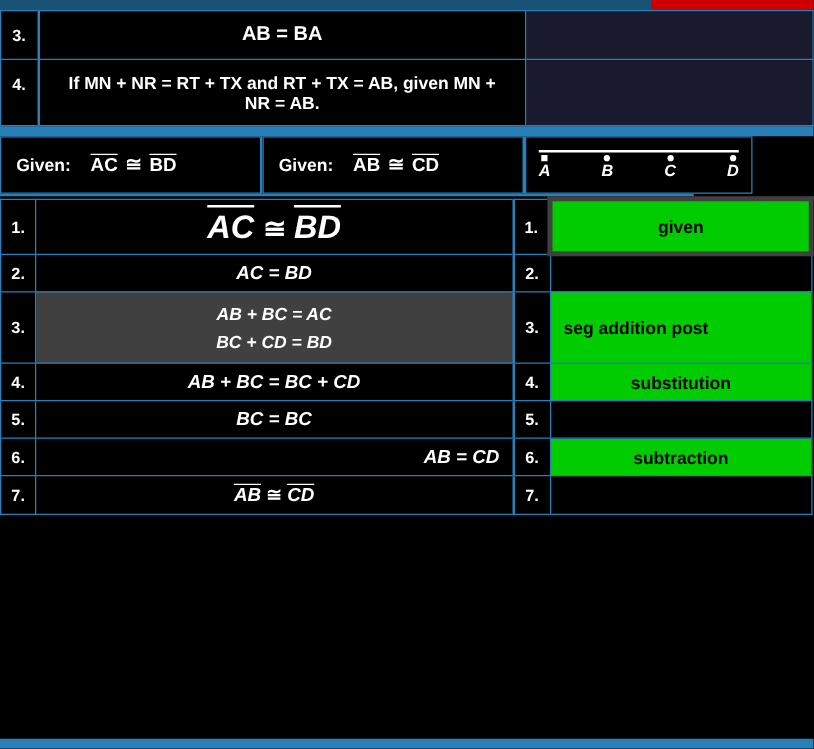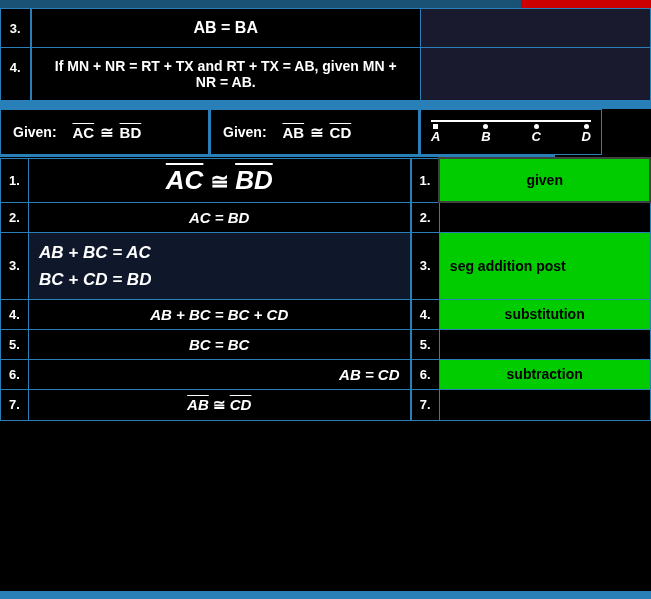--- a/index.html
+++ b/index.html
@@ -130,33 +130,33 @@
 
     <tbody>
         <tr>
       <td style="background:#000; border:1px solid #2980b9; padding:6px 8px; color:white; font-size:13px; font-weight:bold; width:28px; text-align:center;">1.</td>
       <td style="background:#000; border:1px solid #2980b9; padding:6px 10px; color:white; font-size:26px; font-weight:bold; text-align:center; width:382px; border-right:2px solid #2980b9;">
         <span style="text-decoration:overline; font-style:italic;">AC</span>
         <span style="font-size:22px;"> ≅ </span>
         <span style="text-decoration:overline; font-style:italic;">BD</span>
       </td>
       <td style="background:#000; border:1px solid #2980b9; padding:6px 8px; color:white; font-size:13px; font-weight:bold; width:28px; text-align:center;">1.</td>
-      <td style="background:#00cc00; border:2px solid #404040; padding:6px 10px; color:#000; font-size:14px; font-weight:bold; text-align:center;">given</td>
+      <td style="background:#00cc00; border:4px solid #404040; padding:6px 10px; color:#000; font-size:14px; font-weight:bold; text-align:center;">given</td>
     </tr>
 
     <tr>
       <td style="background:#000; border:1px solid #2980b9; padding:6px 8px; color:white; font-size:13px; font-weight:bold; width:28px; text-align:center;">2.</td>
       <td style="background:#000; border:1px solid #2980b9; padding:6px 10px; color:white; font-size:15px; font-weight:bold; text-align:center; font-style:italic; border-right:2px solid #2980b9;">AC = BD</td>
       <td style="background:#000; border:1px solid #2980b9; padding:6px 8px; color:white; font-size:13px; font-weight:bold; width:28px; text-align:center;">2.</td>
       <td style="background:#000; border:1px solid #2980b9; padding:6px 10px; color:white; font-size:14px; font-weight:bold; text-align:center;"></td>
     </tr>
 
     <tr>
       <td style="background:#000; border:1px solid #2980b9; padding:6px 8px; color:white; font-size:13px; font-weight:bold; width:28px; text-align:center; vertical-align:middle;">3.</td>
-      <td style="background:#0f172a; border:1px solid #2980b9; padding:6px 10px; color:white; font-size:17px; font-weight:bold; text-align:left; font-style:italic; border-right:2px solid #2980b9; line-height:1.6;">
+      <td style="background:#404040; border:1px solid #2980b9; padding:6px 10px; color:white; font-size:14px; font-weight:bold; text-align:center; font-style:italic; border-right:2px solid #2980b9; line-height:1.6;">
         AB + BC = AC<br>BC + CD = BD
       </td>
       <td style="background:#000; border:1px solid #2980b9; padding:6px 8px; color:white; font-size:13px; font-weight:bold; width:28px; text-align:center; vertical-align:middle;">3.</td>
       <td style="background:#00cc00; border:1px solid #2980b9; padding:6px 10px; color:#000; font-size:14px; font-weight:bold; text-align:left; vertical-align:middle;">seg addition post</td>
     </tr>
 
     <tr>
       <td style="background:#000; border:1px solid #2980b9; padding:6px 8px; color:white; font-size:13px; font-weight:bold; width:28px; text-align:center;">4.</td>
       <td style="background:#000; border:1px solid #2980b9; padding:6px 10px; color:white; font-size:15px; font-weight:bold; text-align:center; font-style:italic; border-right:2px solid #2980b9;">AB + BC = BC + CD</td>
       <td style="background:#000; border:1px solid #2980b9; padding:6px 8px; color:white; font-size:13px; font-weight:bold; width:28px; text-align:center;">4.</td>

